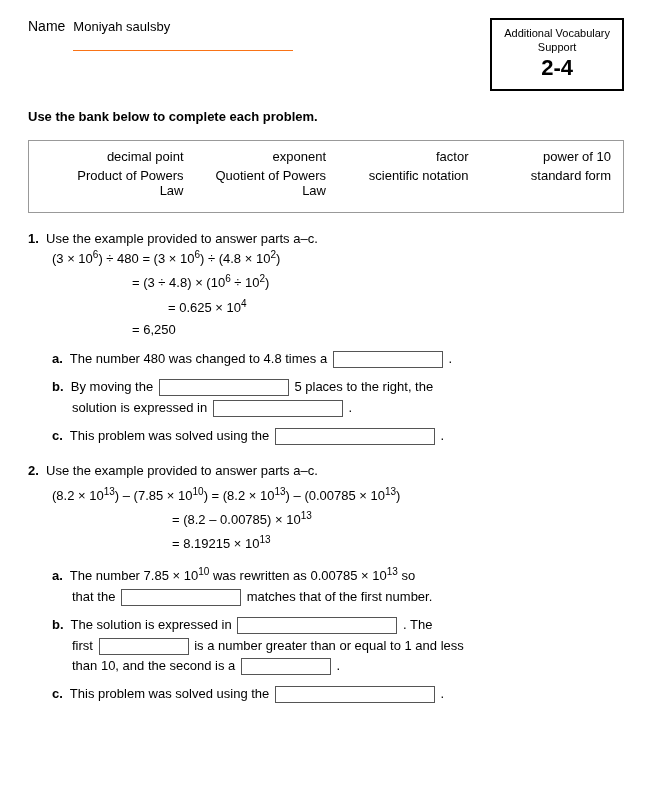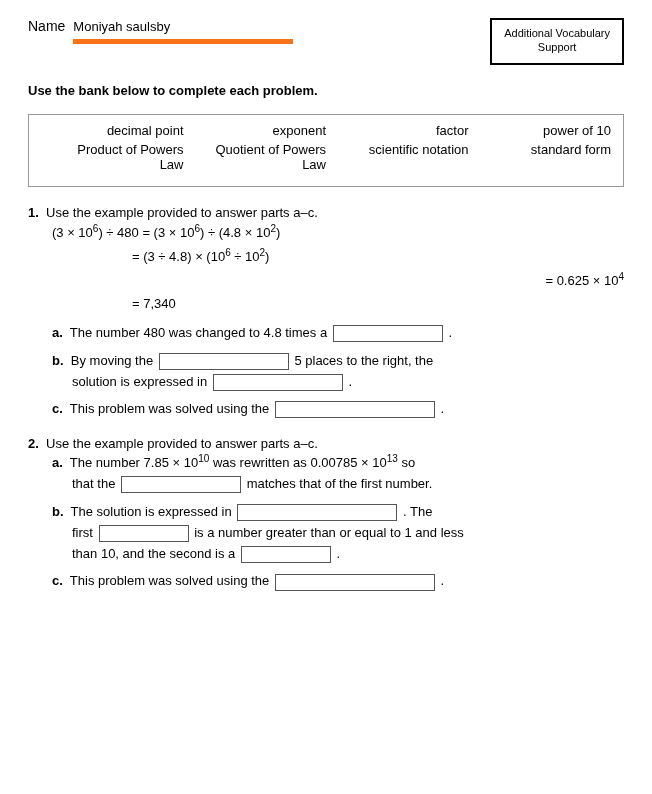--- a/index.html
+++ b/index.html
@@ -23,23 +23,23 @@
       display: flex;
       align-items: baseline;
       gap: 8px;
     }
     .name-label {
       font-size: 14px;
       font-weight: normal;
     }
     .name-value {
       font-size: 13px;
-      border-bottom: 5px solid #f97316;
+      border-bottom: 1px solid #f97316;
       min-width: 220px;
-      padding-bottom: 5px;
+      padding-bottom: 16px;
     }
     .vocab-box {
       border: 2px solid #000;
       text-align: center;
       padding: 6px 12px 8px 12px;
       min-width: 110px;
     }
     .vocab-box-title {
       font-size: 11px;
       line-height: 1.3;
@@ -112,20 +112,21 @@
 </head>
 <body>
 
 <div class="header-row">
   <div class="name-section">
     <span class="name-label">Name</span>
     <span class="name-value">Moniyah saulsby</span>
   </div>
   <div class="vocab-box">
     <div class="vocab-box-title">Additional Vocabulary<br>Support</div>
+    <div class="vocab-box-number">2-4</div>
   </div>
 </div>
 
 <div class="instructions">Use the bank below to complete each problem.</div>
 
 <div class="word-bank">
   <div class="word-bank-row">
     <span class="word-bank-item">decimal point</span>
     <span class="word-bank-item">exponent</span>
     <span class="word-bank-item">factor</span>
@@ -140,22 +141,22 @@
 </div>
 
 <div class="problem-section">
   <div style="">
     <span class="problem-number">1.&nbsp;</span>
     <span>Use the example provided to answer parts a–c.</span>
   </div>
   <div class="math-block">
     <span class="math-line">(3 × 10<sup>6</sup>) ÷ 480 = (3 × 10<sup>6</sup>) ÷ (4.8 × 10<sup>2</sup>)</span>
     <span class="math-line" style="margin-left:80px;">= (3 ÷ 4.8) × (10<sup>6</sup> ÷ 10<sup>2</sup>)</span>
-    <span class="math-line" style="margin-left:80px;text-align:right;">= 0.625 × 10<sup>4</sup></span>
-    <span class="math-line" style="margin-left:80px;">= 7,340</span>
+    <span class="math-line" style="margin-left:116px;">= 0.625 × 10<sup>4</sup></span>
+    <span class="math-line" style="margin-left:80px;">= 6,250</span>
   </div>
 
   <div class="part">
     <span class="part-label">a.&nbsp;</span>
     <span>The number 480 was changed to 4.8 times a</span>
     <span class="blank-box" style="min-width:110px;"></span>
     <span>.</span>
   </div>
 
   <div class="part">
@@ -171,23 +172,28 @@
 
   <div class="part">
     <span class="part-label">c.&nbsp;</span>
     <span>This problem was solved using the</span>
     <span class="blank-box blank-box-wide" style="min-width:160px;"></span>
     <span>.</span>
   </div>
 </div>
 
 <div class="problem-section">
-  <div style="">
+  <div style="margin-bottom:5px;">
     <span class="problem-number">2.&nbsp;</span>
     <span>Use the example provided to answer parts a–c.</span>
+  </div>
+  <div class="math-block">
+    <span class="math-line">(8.2 × 10<sup>13</sup>) – (7.85 × 10<sup>10</sup>) = (8.2 × 10<sup>13</sup>) – (0.00785 × 10<sup>13</sup>)</span>
+    <span class="math-line" style="margin-left:120px;">= (8.2 – 0.00785) × 10<sup>13</sup></span>
+    <span class="math-line" style="margin-left:120px;">= 8.19215 × 10<sup>13</sup></span>
   </div>
 
   <div class="part">
     <span class="part-label">a.&nbsp;</span>
     <span>The number 7.85 × 10<sup>10</sup> was rewritten as 0.00785 × 10<sup>13</sup> so</span>
     <br>
     <span style="margin-left:20px;">that the</span>
     <span class="blank-box" style="min-width:120px;"></span>
     <span>matches that of the first number.</span>
   </div>

